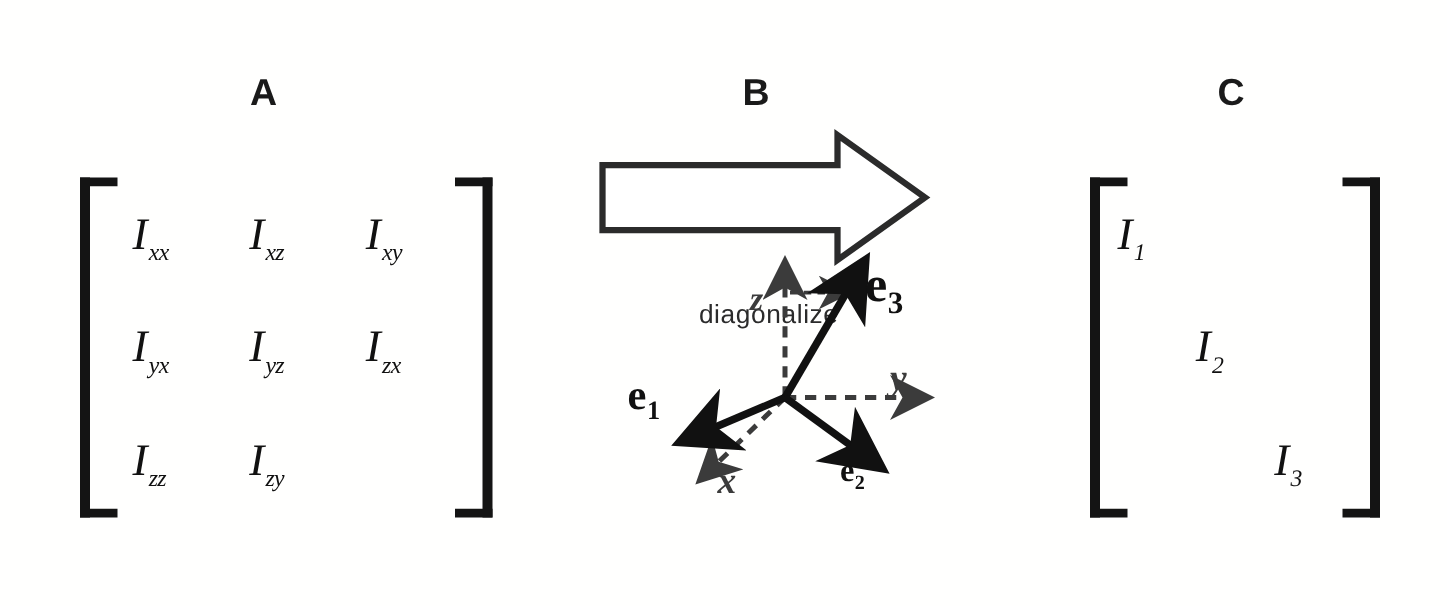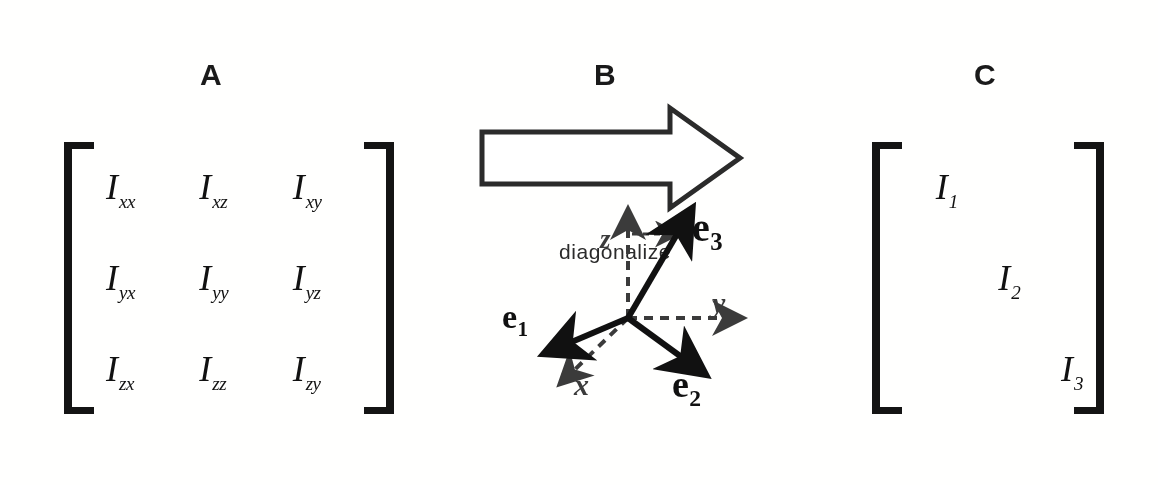--- a/index.html
+++ b/index.html
@@ -81,21 +81,21 @@
     left: 1px;
     font-style: italic;
     letter-spacing: -0.5px;
   }
   
   #matrix-a .cell { justify-content: flex-start; padding-left: 18px; }
   #matrix-a .cells { left: 24px; right: 26px; }
 
   
   #matrix-c .cells { left: 22px; right: 22px; }
-  #matrix-c .cell { justify-content: flex-end; }
+  #matrix-c .cell { justify-content: flex-start; }
   #matrix-c .cell.empty { visibility: hidden; }
 
   
   #panel-b {
     position: absolute;
     left: 440px;
     top: 100px;
     width: 400px;
     height: 310px;
   }
@@ -159,23 +159,20 @@
       </div>
       <div class="cell">
         <span class="sym"><span class="base">I</span><span class="sub">xz</span></span>
       </div>
       <div class="cell">
         <span class="sym"><span class="base">I</span><span class="sub">xy</span></span>
       </div>
 
       <div class="cell">
         <span class="sym"><span class="base">I</span><span class="sub">yx</span></span>
-      </div>
-      <div class="cell">
-        <span class="sym"><span class="base">I</span><span class="sub">yy</span></span>
       </div>
       <div class="cell">
         <span class="sym"><span class="base">I</span><span class="sub">yz</span></span>
       </div>
 
       <div class="cell">
         <span class="sym"><span class="base">I</span><span class="sub">zx</span></span>
       </div>
       <div class="cell">
         <span class="sym"><span class="base">I</span><span class="sub">zz</span></span>
@@ -221,21 +218,21 @@
     </svg>
 
     <div class="ax-label" id="lbl-z" style="left:160px; top:124px; font-size:27px;">z</div>
     <div class="ax-label" id="lbl-y" style="left:272px; top:186px; font-size:30px;">y</div>
     <div class="ax-label" id="lbl-x" style="left:134px; top:268px; font-size:30px;">x</div>
 
     <div class="ev-label" id="lbl-e3" style="left:252px; top:104px; font-size:40px;"><span>e</span><span class="ev-sub">3</span></div>
 
     <div class="ev-label" id="lbl-e1" style="left:62px; top:198px; font-size:34px;"><span>e</span><span class="ev-sub">1</span></div>
 
-    <div class="ev-label" id="lbl-e2" style="left:232px; top:262px; font-size:38px;text-align:center;"><span>e</span><span class="ev-sub">2</span></div>
+    <div class="ev-label" id="lbl-e2" style="left:232px; top:262px; font-size:26px;text-align:center;"><span>e</span><span class="ev-sub">2</span></div>
 
   </div>
 
   <div class="matrix" id="matrix-c">
     <div class="bracket left"></div>
     <div class="bracket right"></div>
     <div class="cells">
 
       <div class="cell">
         <span class="sym"><span class="base">I</span><span class="sub">1</span></span>

